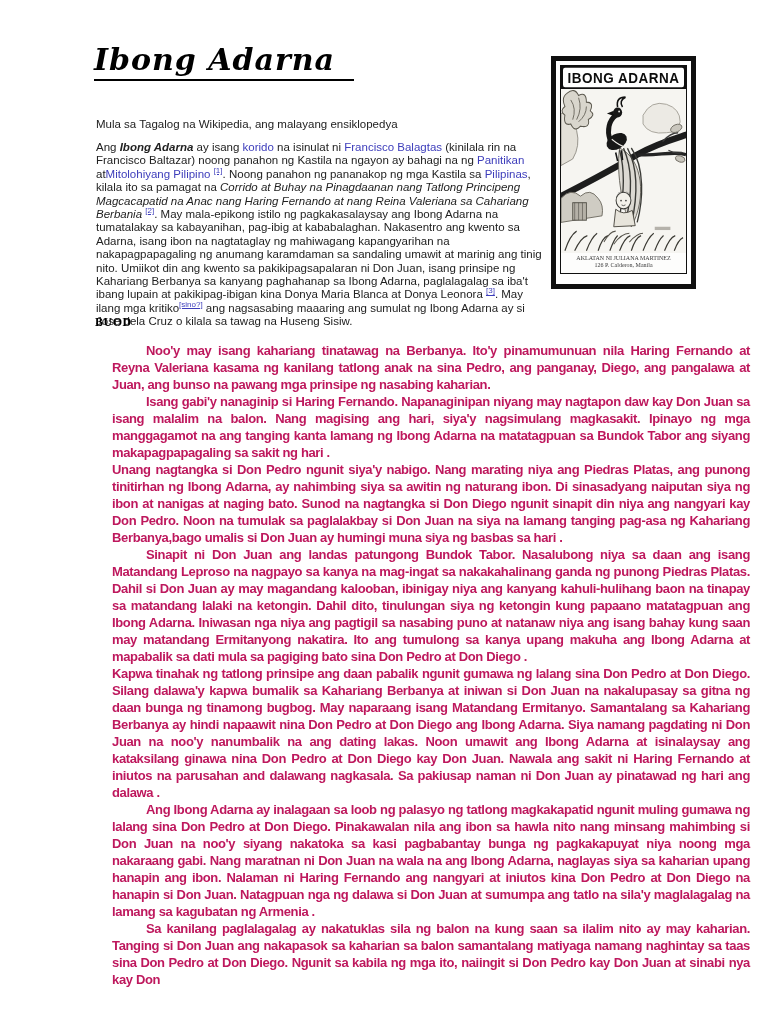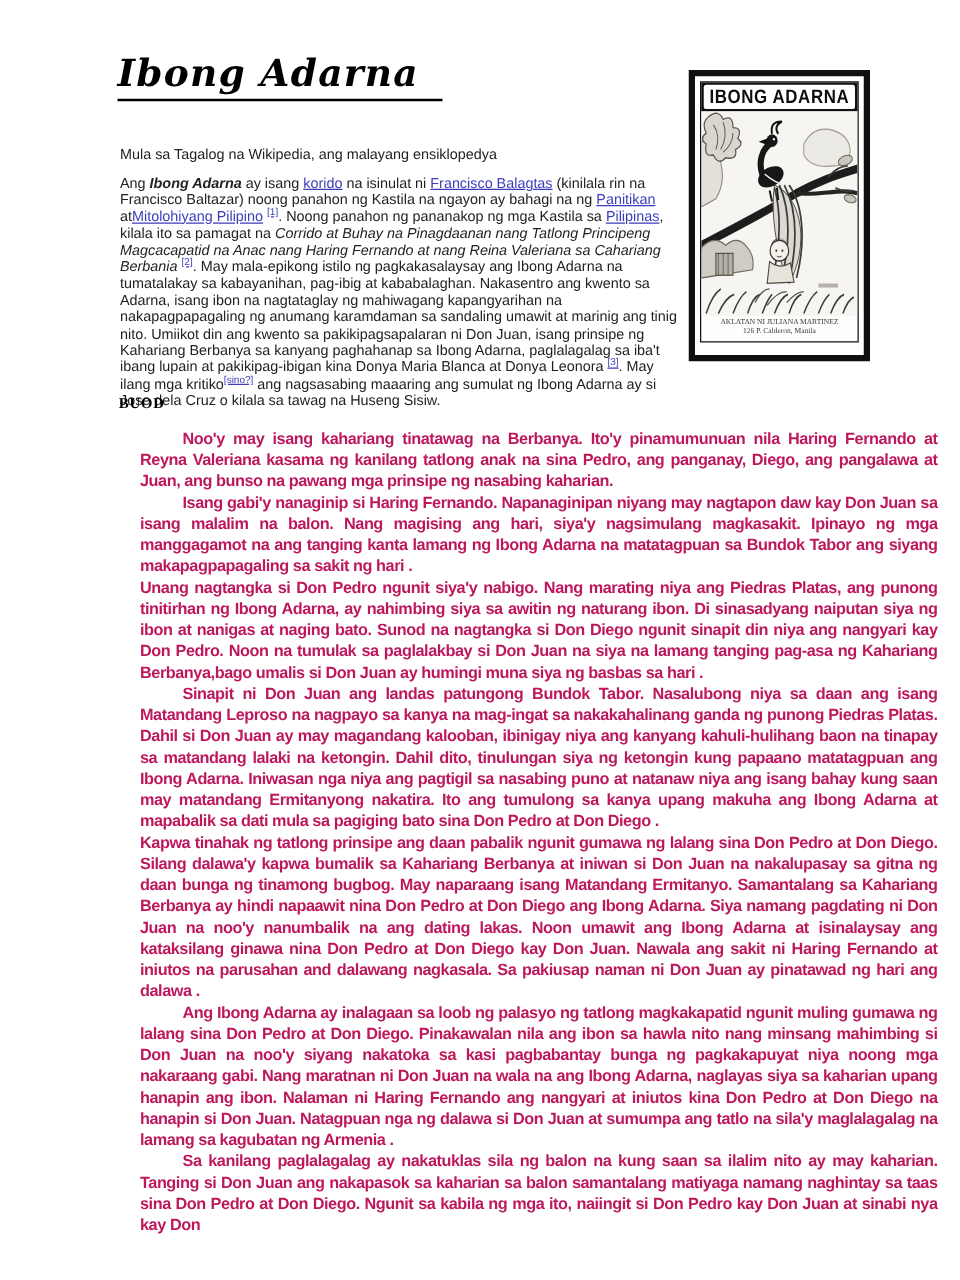--- a/index.html
+++ b/index.html
@@ -29,21 +29,21 @@
     font-size:11.5px;line-height:13.4px;color:#222;
   }
   #intro{
     left:96px;top:141px;width:452px;
     font-size:11.5px;line-height:13.4px;
     text-align:left;color:#222;
     margin:0;
   }
   .seg-bi{font-weight:700;font-style:italic;}
   .seg-i{font-style:italic;}
-  .seg-link{color:#3d3dbb;text-decoration:underline;cursor:pointer;}
+  .seg-link{color:#3d3dbb;cursor:pointer;}
   .seg-sup{
     color:#3d3dbb;text-decoration:underline;cursor:pointer;
     font-size:8px;vertical-align:super;line-height:0;
   }
 
   
   #cover{
     left:551px;top:56px;width:145px;height:233px;
     box-sizing:border-box;
     border:5px solid #101010;

